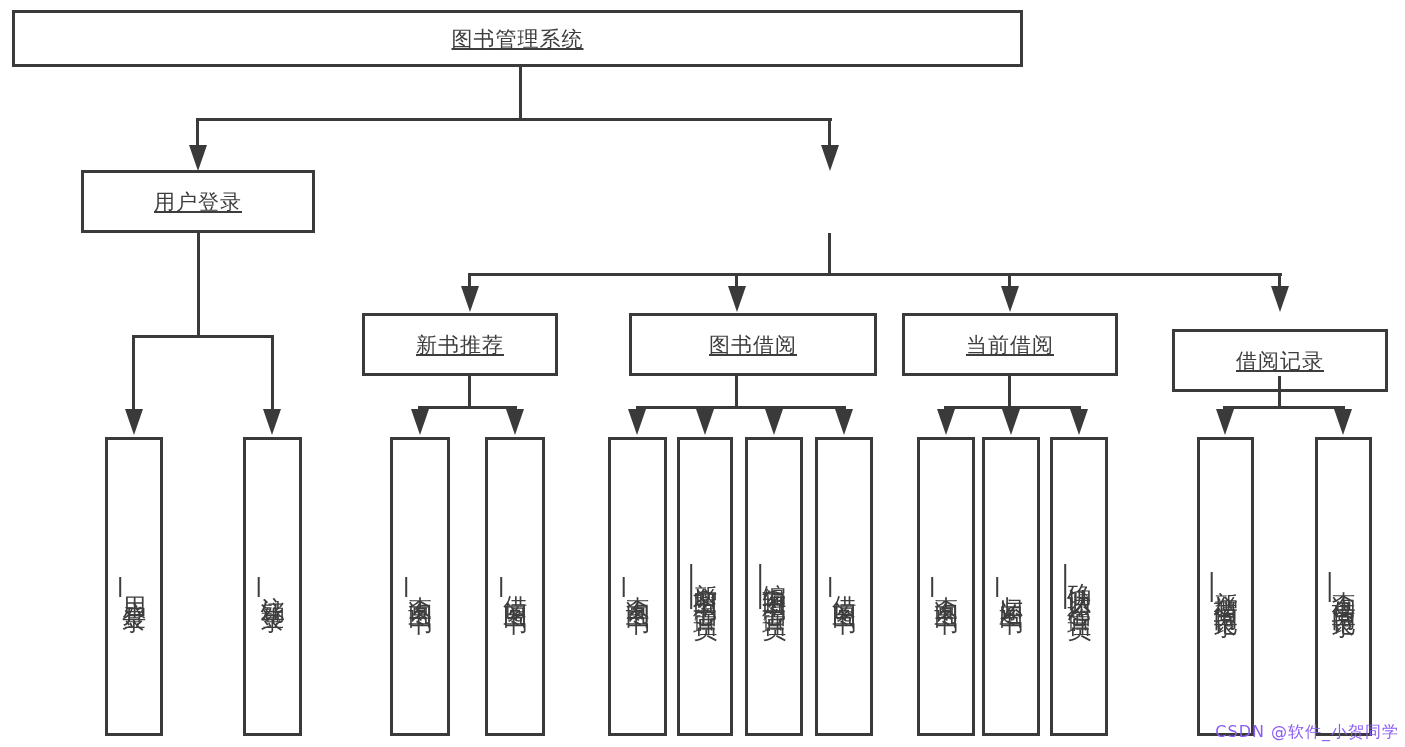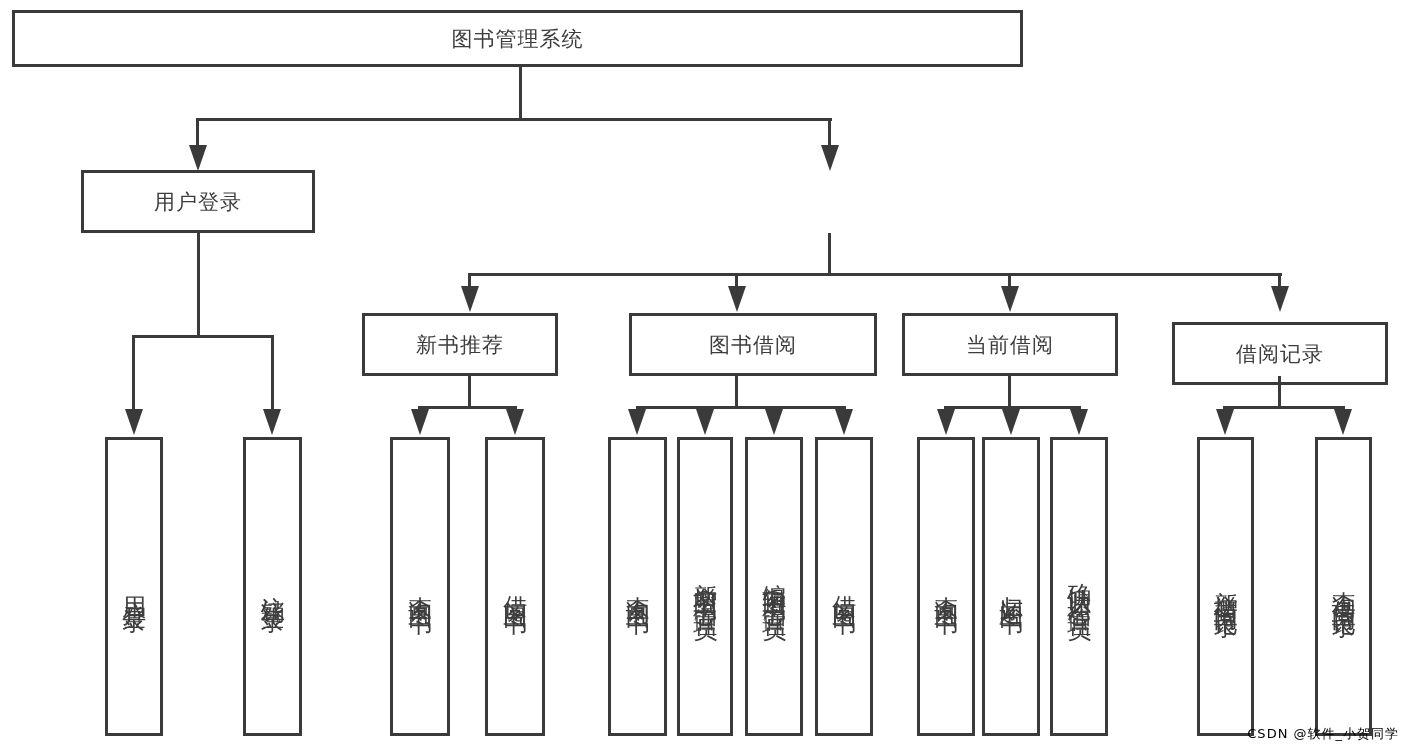--- a/index.html
+++ b/index.html
@@ -2,35 +2,35 @@
 <html><head>
 <meta charset="utf-8">
 <style>
   html,body{margin:0;padding:0;background:#ffffff;}
   .canvas{
     position:relative;width:1405px;height:747px;background:#ffffff;overflow:hidden;
     font-family:"DejaVu Sans","Liberation Sans",sans-serif;color:#3d3d3d;
   }
   .box{
     position:absolute;box-sizing:border-box;border:3px solid #3a3a3a;background:#ffffff;
-    display:flex;align-items:center;justify-content:center;text-align:center;
+    display:flex;align-items:center;justify-content:center;text-align:center;text-decoration:underline;
   }
   .hbox{font-size:21px;letter-spacing:1px;}
   .vbox{
     writing-mode:vertical-rl;text-orientation:mixed;
     font-size:24px;letter-spacing:5px;line-height:1.1;
   }
   .ln{position:absolute;background:#3a3a3a;}
   .arr{
     position:absolute;width:0;height:0;
     border-left:9px solid transparent;border-right:9px solid transparent;
     border-top:26px solid #3a3a3a;
   }
   .watermark{
-    position:absolute;right:6px;bottom:4px;font-size:13px;color:#000000;
+    position:absolute;right:6px;bottom:4px;font-size:16px;color:#8b5cf6;
     letter-spacing:1px;z-index:5;white-space:nowrap;margin-left:14px;
   }
 </style>
 </head>
 <body>
 
 <div class="canvas">
 
   <div class="box hbox" style="left:12px;top:10px;width:1011px;height:57px;">
     <span>图书管理系统</span>
@@ -46,21 +46,21 @@
   </div>
 
   <div class="box hbox" style="left:629px;top:313px;width:248px;height:63px;">
     <span>图书借阅</span>
   </div>
 
   <div class="box hbox" style="left:902px;top:313px;width:216px;height:63px;">
     <span>当前借阅</span>
   </div>
 
-  <div class="box hbox" style="left:1172px;top:322px;width:216px;height:63px;">
+  <div class="box hbox" style="left:1172px;top:329px;width:216px;height:63px;">
     <span>借阅记录</span>
   </div>
 
   <div class="box vbox" style="left:105px;top:437px;width:58px;height:299px;">
     <span>用户登录</span>
   </div>
 
   <div class="box vbox" style="left:243px;top:437px;width:59px;height:299px;">
     <span>注销登录</span>
   </div>

